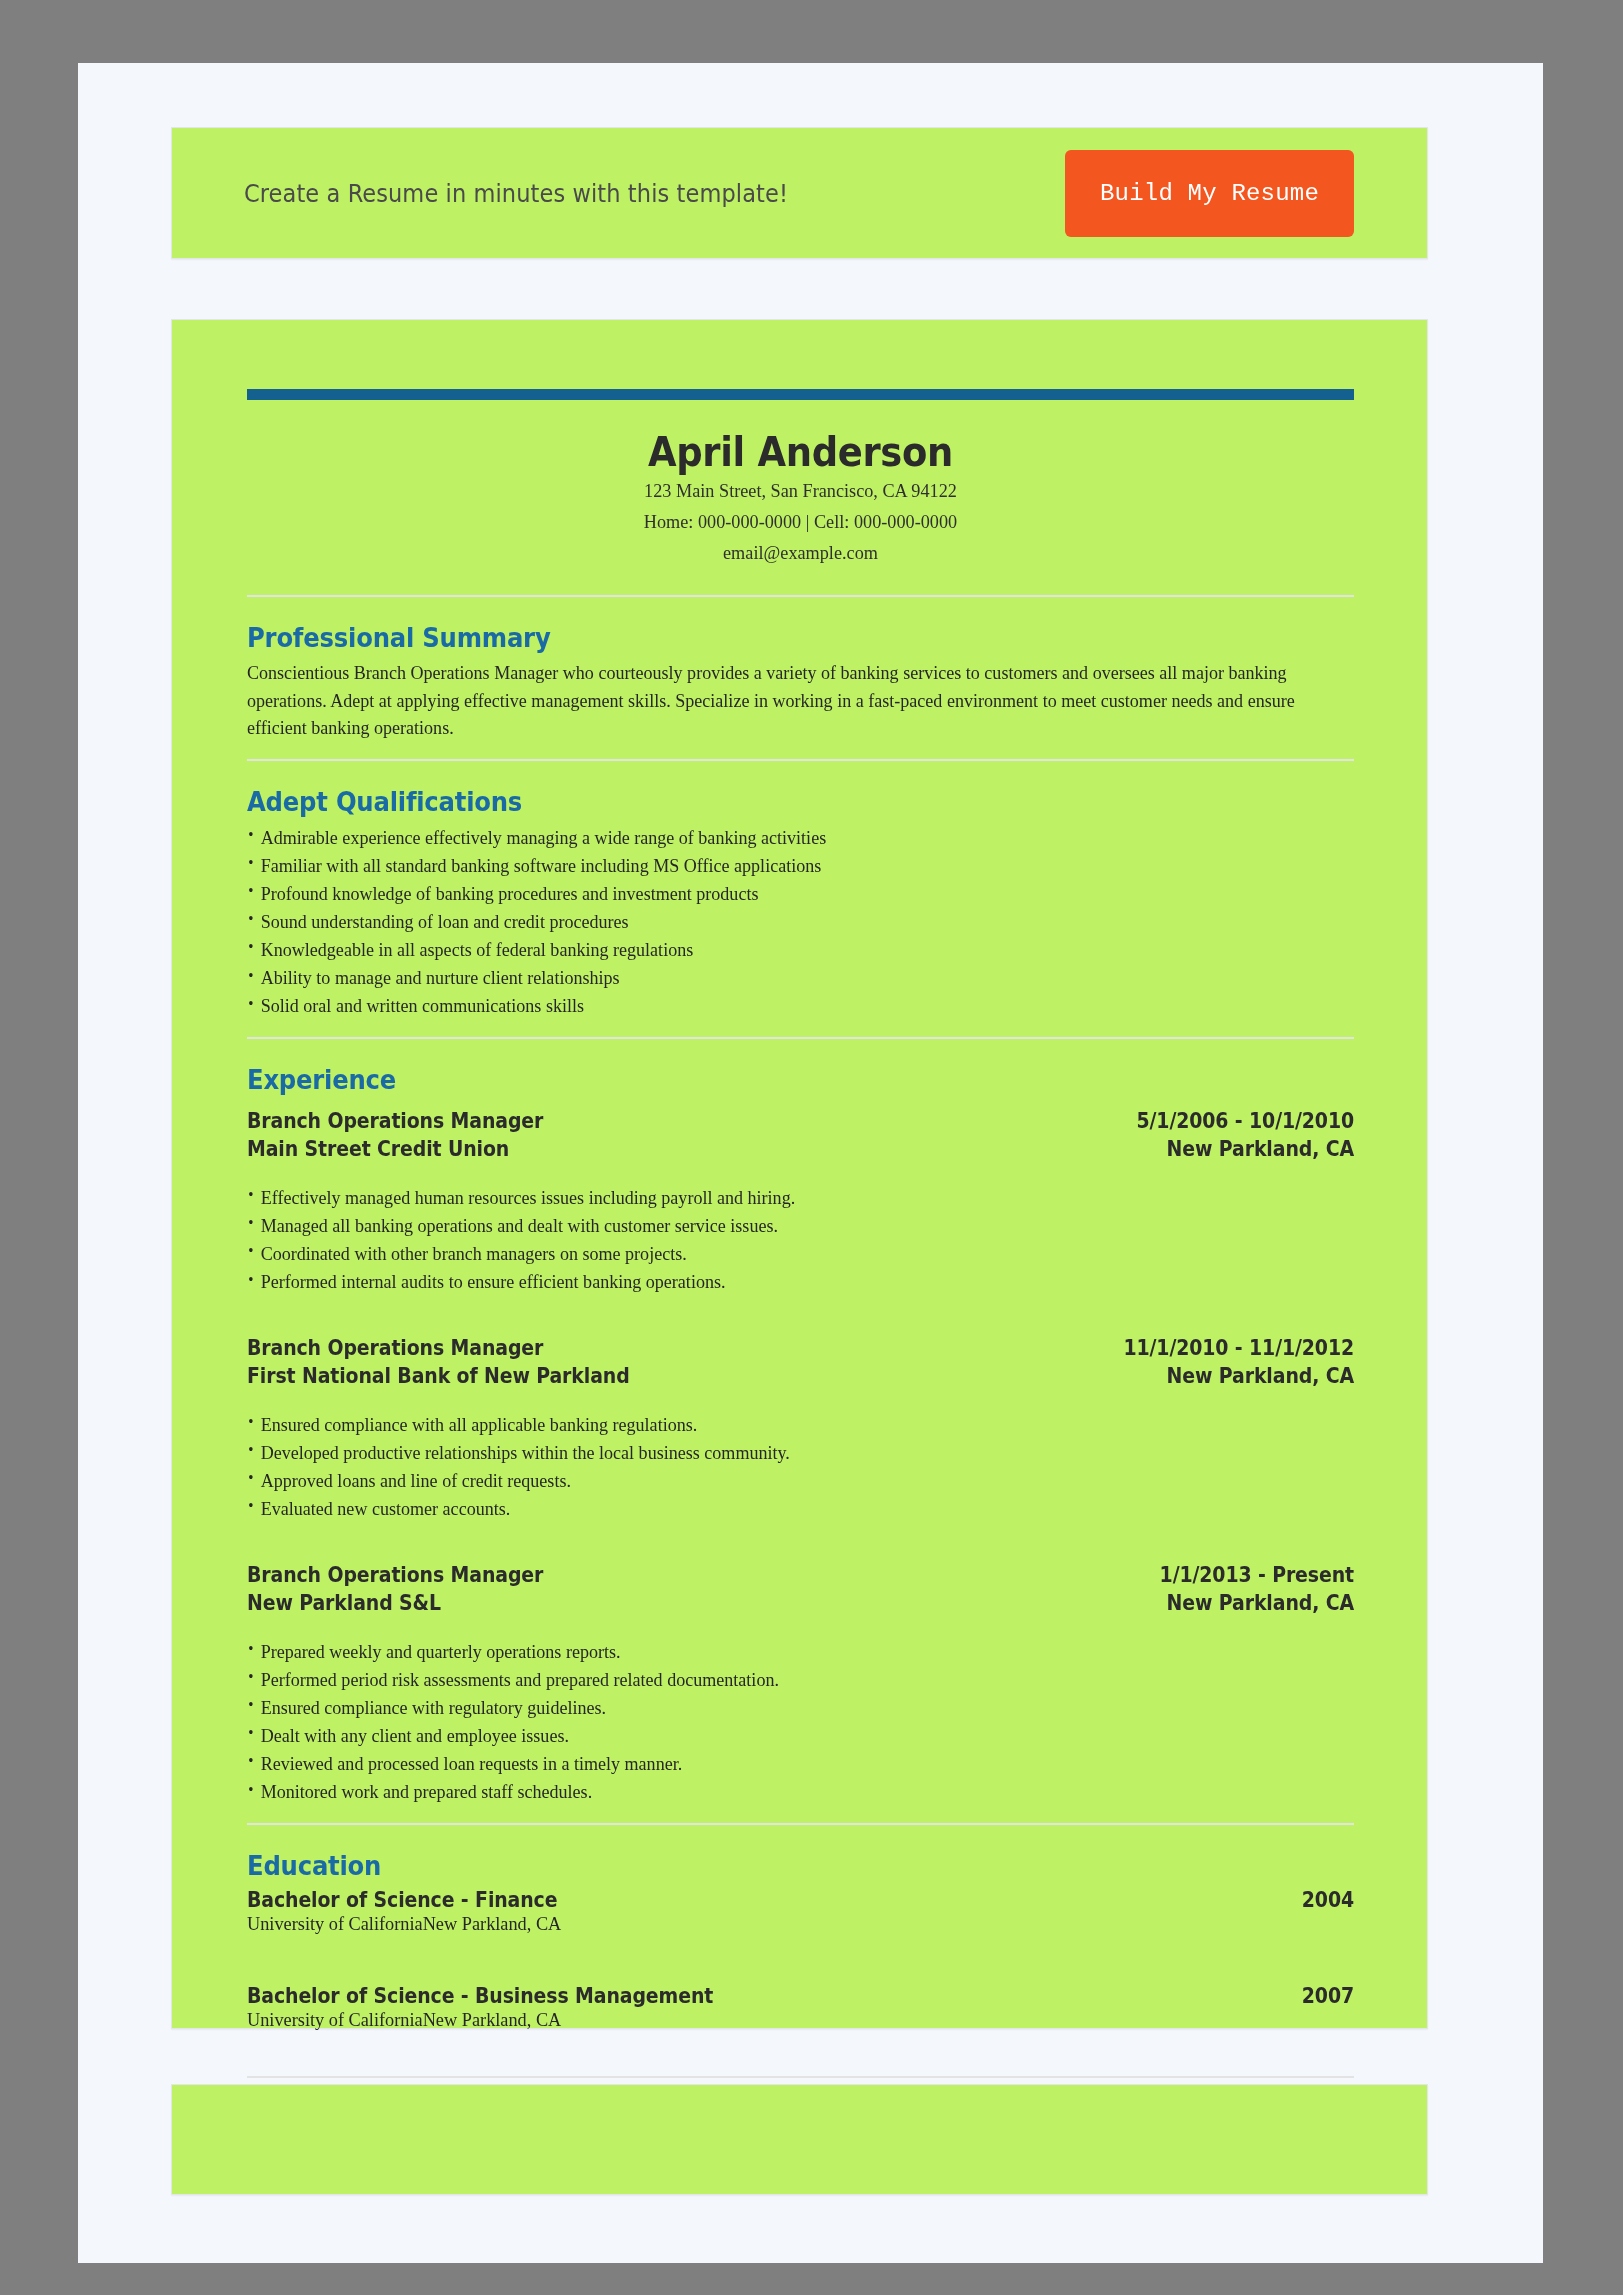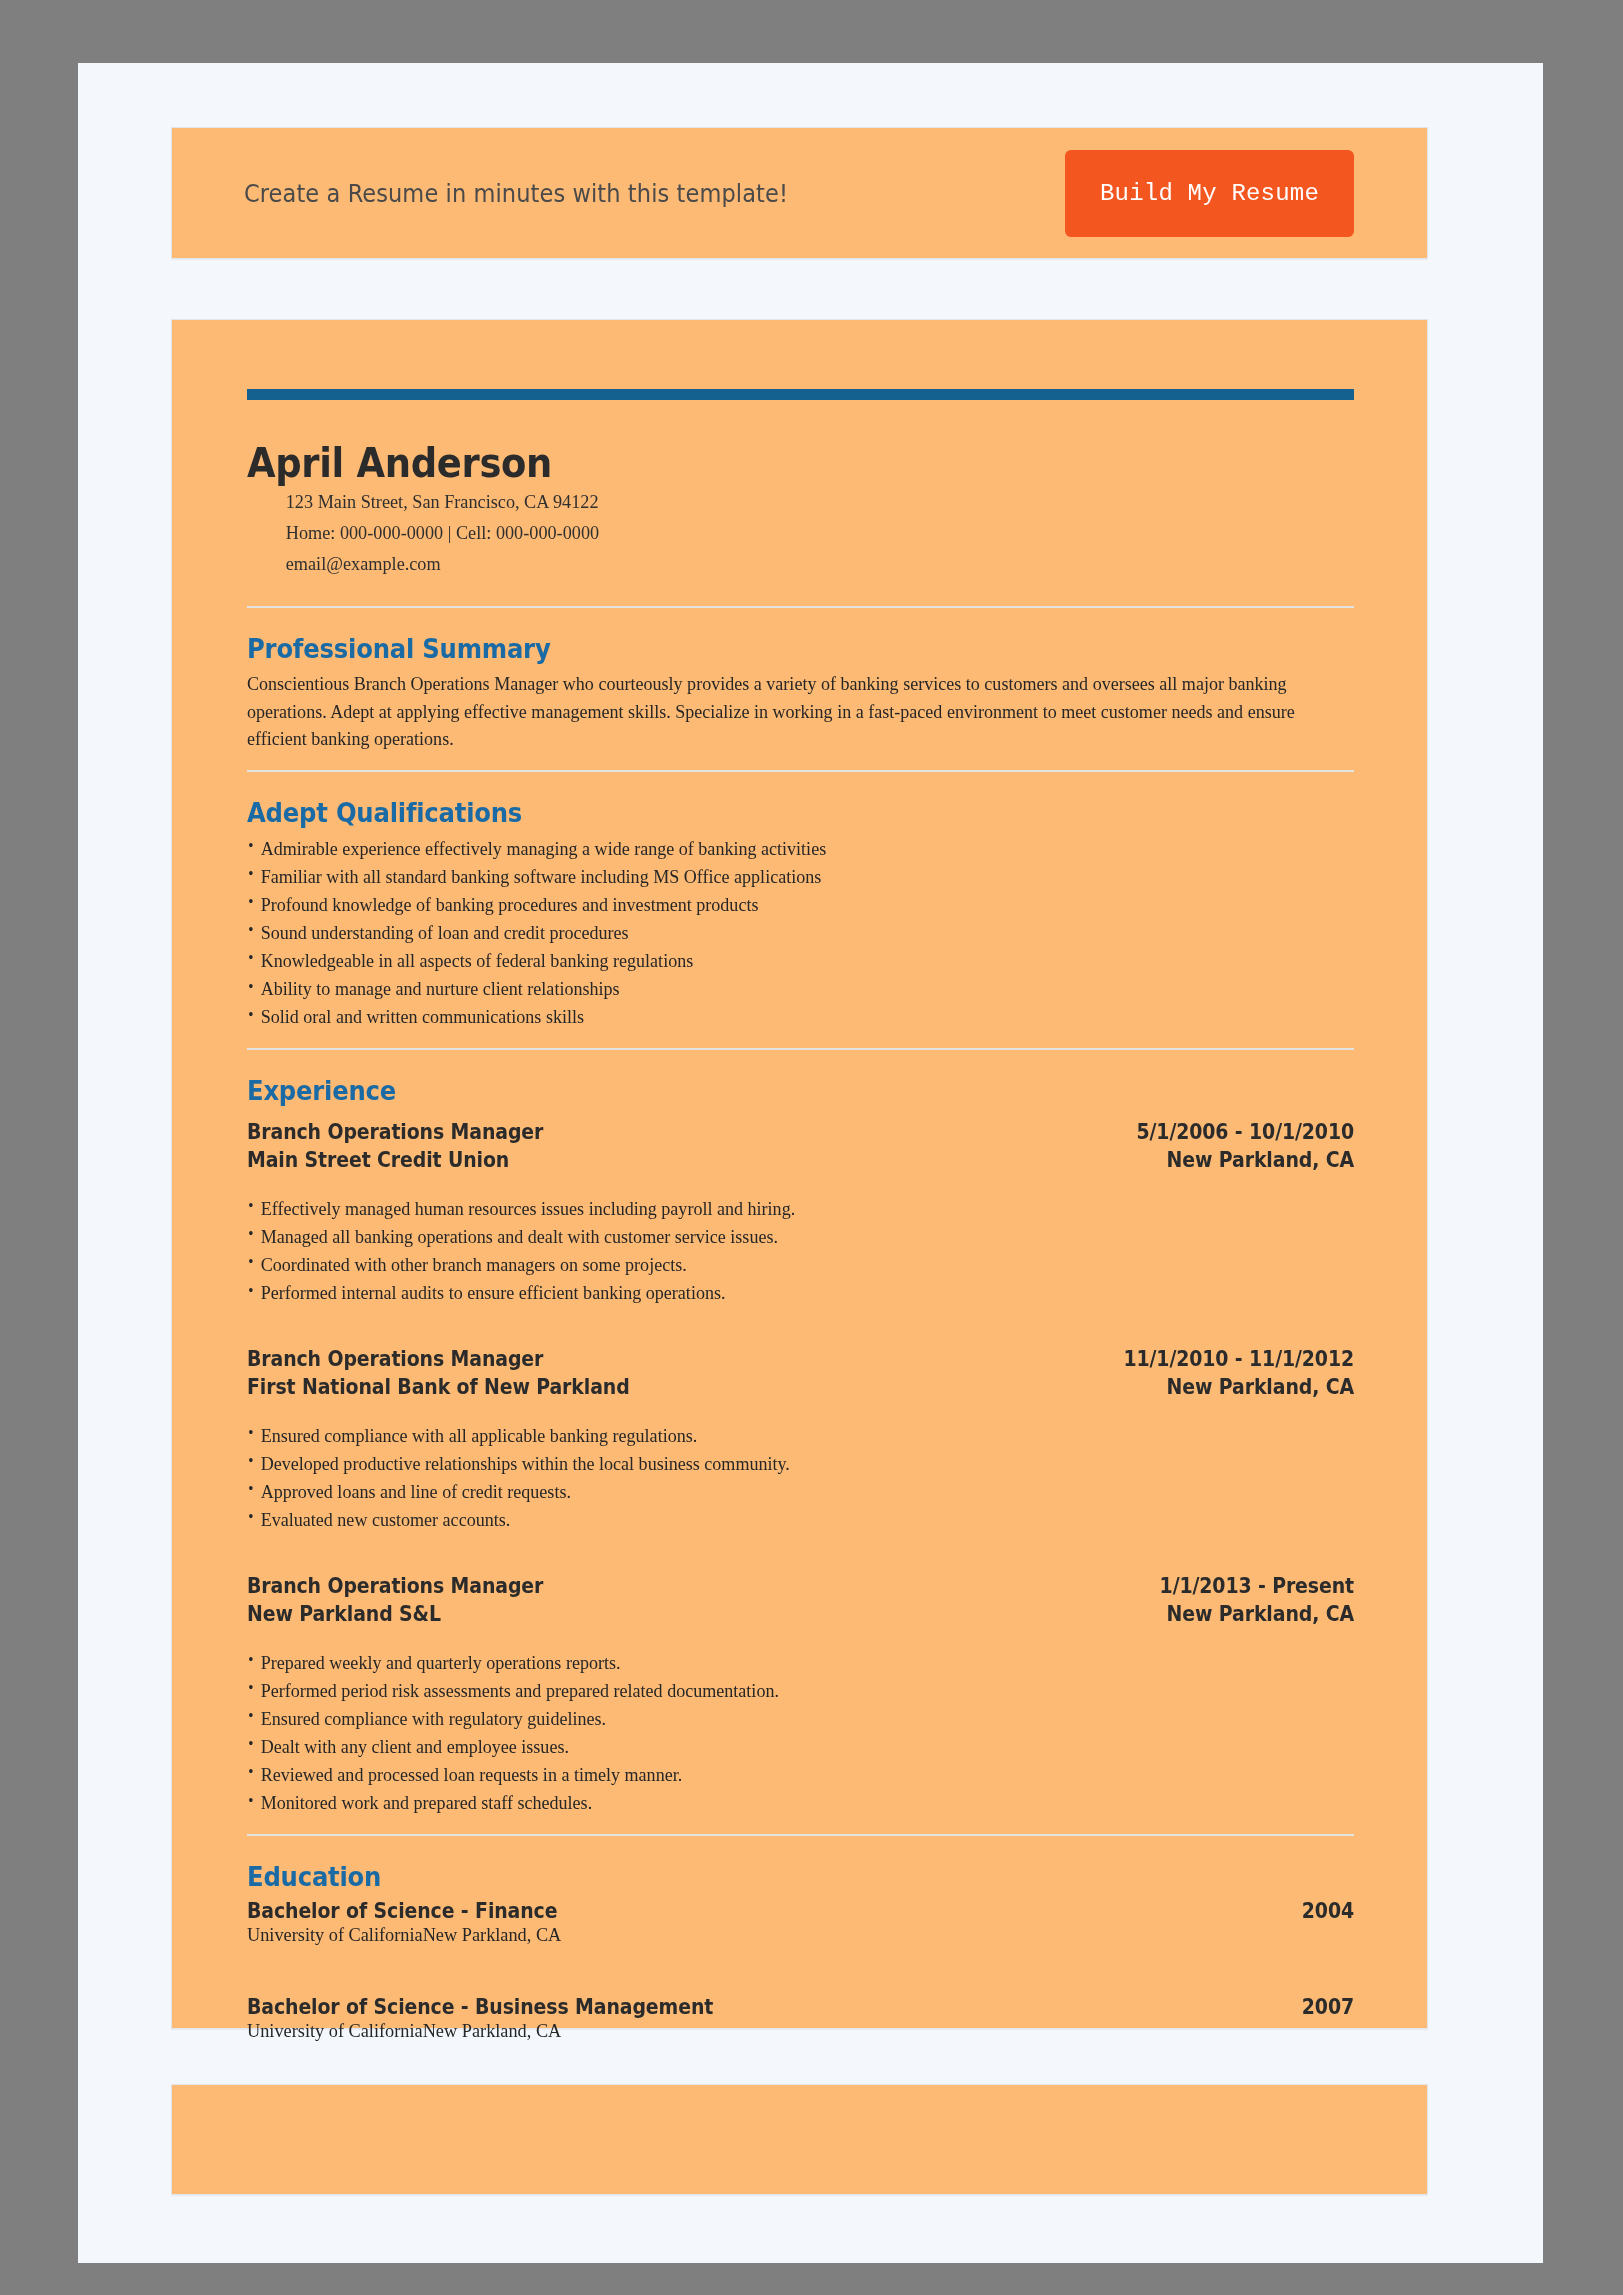--- a/index.html
+++ b/index.html
@@ -25,21 +25,21 @@
     left: 78px;
     top: 63px;
     width: 1465px;
     height: 2200px;
     background: #f4f8fc;
   }
 
   
   .card {
     position: absolute;
-    background: #fdba74;
+    background: #bef264;
     border: 0.7px solid #e3e6e8;
     box-shadow: 0 0.7px 1.3px rgba(0,0,0,0.06);
   }
 
   
   .promo-card {
     left: 171px;
     top: 127px;
     width: 1257px;
     height: 132px;
@@ -87,21 +87,22 @@
   }
 
   .blue-rule {
     margin-top: 69px;
     height: 10.5px;
     background: #14608f;
   }
 
   
   .resume-header {
-    padding-top: 40px;
+    text-align: center;
+    padding-top: 29px;
   }
   .full-name {
     font-family: "DejaVu Sans Condensed", "Liberation Sans", sans-serif;
     font-weight: bold;
     font-size: 41px;
     color: #2b2b2b;
     letter-spacing: -0.3px;
     line-height: 1.15;
   }
   .contact-line {

